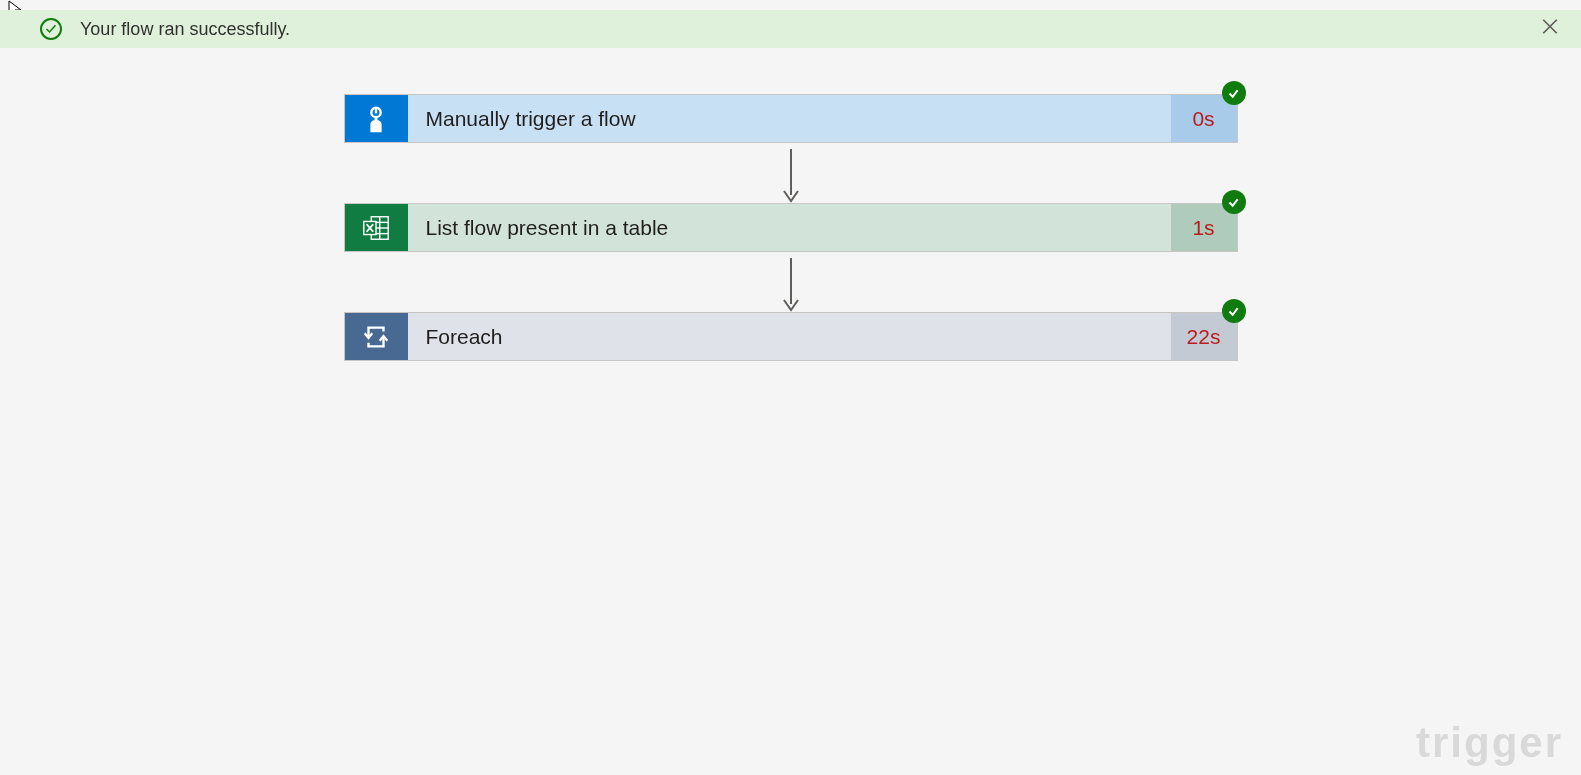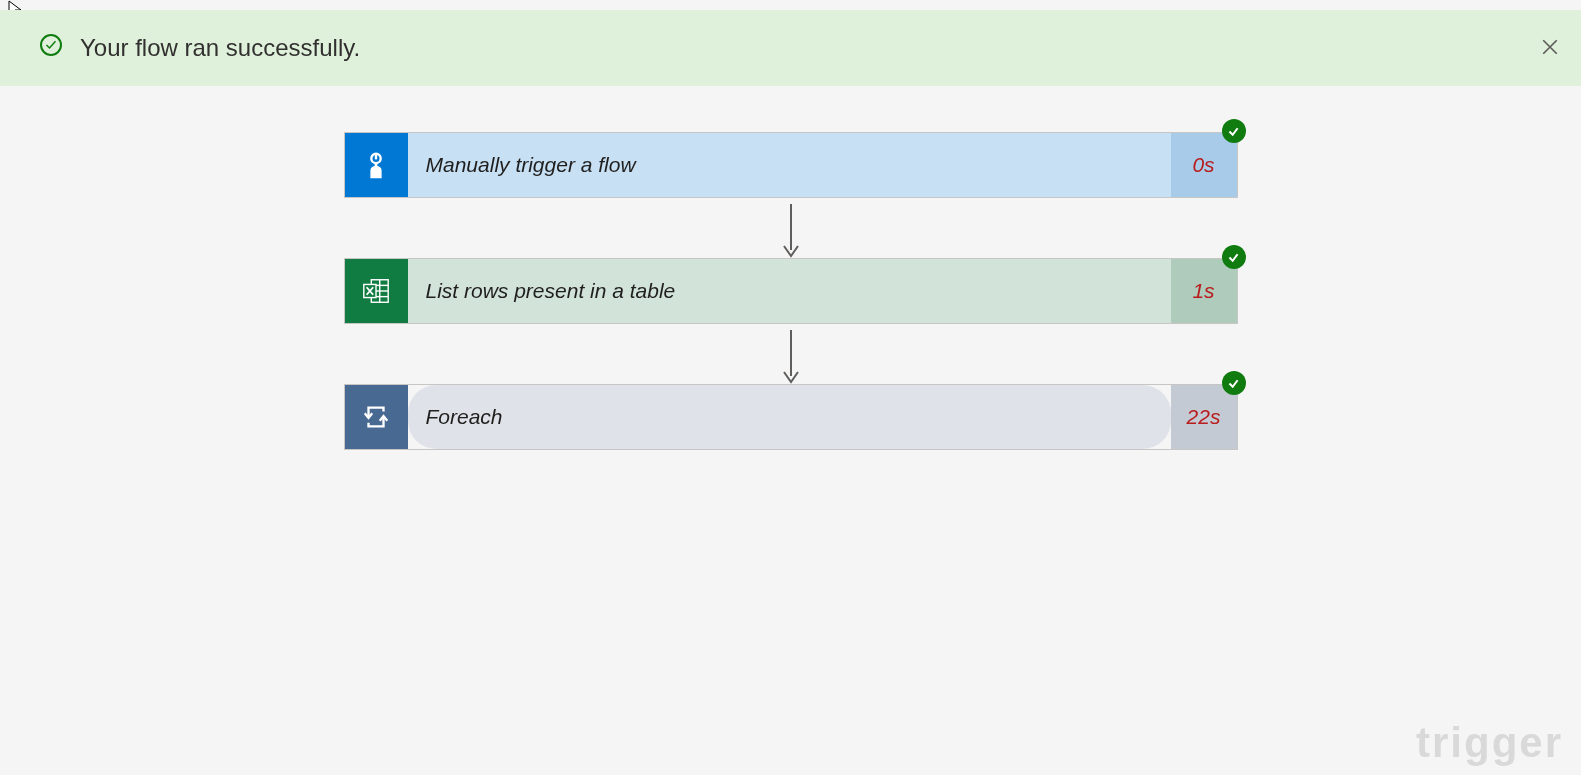--- a/index.html
+++ b/index.html
@@ -3,23 +3,23 @@
 <meta charset="utf-8">
 <style>
   * { box-sizing: border-box; margin: 0; padding: 0; }
   html, body { width: 1581px; height: 775px; font-family: "Segoe UI", Arial, sans-serif; background: #f5f5f5; overflow: hidden; }
 
   
   .banner {
     width: 100%;
     background: #dff1db;
     display: flex;
-    align-items: flex-start;
-    padding: 24px 20px;
-    font-size: 24px;
+    align-items: flex-end;
+    padding: 8px 20px;
+    font-size: 18px;
     color: #323130;
     position: relative;
     margin-top: 10px;
   }
   .banner .check {
     width: 22px; height: 22px;
     border: 2px solid #107c10;
     border-radius: 50%;
     display: flex; align-items: center; justify-content: center;
     margin-right: 18px;
@@ -40,25 +40,24 @@
   .flow-wrap {
     width: 100%;
     display: flex;
     flex-direction: column;
     align-items: center;
     padding-top: 46px;
   }
   .step {
     position: relative;
     width: 894px;
-    height: 66px;
+    height: 49px;
     display: flex;
     align-items: stretch;
     border: 1px solid #c8c6c4;
-    font-style: italic;
   }
   .step .iconbox {
     width: 63px;
     display: flex; align-items: center; justify-content: center;
     flex-shrink: 0;
   }
   .step .iconbox svg { width: 30px; height: 30px; }
   .step .title {
     flex: 1;
     display: flex; align-items: center;
@@ -86,21 +85,21 @@
   
   .step.trigger .iconbox { background: #0078d4; }
   .step.trigger .title   { background: #c7e0f4; }
   .step.trigger .duration{ background: #a8cbe9; }
 
   .step.excel .iconbox { background: #107c41; }
   .step.excel .title   { background: #d2e4da; }
   .step.excel .duration{ background: #aecbbb; }
 
   .step.loop .iconbox { background: #486991; }
-  .step.loop .title   { background: #dfe2e8; border-radius: 28px; }
+  .step.loop .title   { background: #dfe2e8; }
   .step.loop .duration{ background: #c4cad4; }
 
   
   .connector {
     height: 60px;
     display: flex; align-items: flex-end; justify-content: center;
   }
   .connector svg { height: 54px; }
 
   
@@ -177,21 +176,21 @@
       <svg viewBox="0 0 32 32">
         <rect x="11" y="4" width="18" height="24" fill="none" stroke="white" stroke-width="1.5"></rect>
         <line x1="11" y1="10" x2="29" y2="10" stroke="white" stroke-width="1.5"></line>
         <line x1="11" y1="16" x2="29" y2="16" stroke="white" stroke-width="1.5"></line>
         <line x1="11" y1="22" x2="29" y2="22" stroke="white" stroke-width="1.5"></line>
         <line x1="20" y1="4" x2="20" y2="28" stroke="white" stroke-width="1.5"></line>
         <rect x="3" y="9" width="13" height="14" fill="#107c41" stroke="white" stroke-width="1.5"></rect>
         <path d="M6 12 L13 20 M13 12 L6 20" stroke="white" stroke-width="2"></path>
       </svg>
     </div>
-    <div class="title">List rows present in a table</div>
+    <div class="title">List flow present in a table</div>
     <div class="duration">1s</div>
     <div class="badge">
       <svg viewBox="0 0 16 16">
           <path d="M3 8 L7 12 L13 4" fill="none" stroke="white" stroke-width="2.5"></path>
         </svg>
     </div>
   </div>
 
   <div class="connector">
     <svg viewBox="0 0 20 54">

